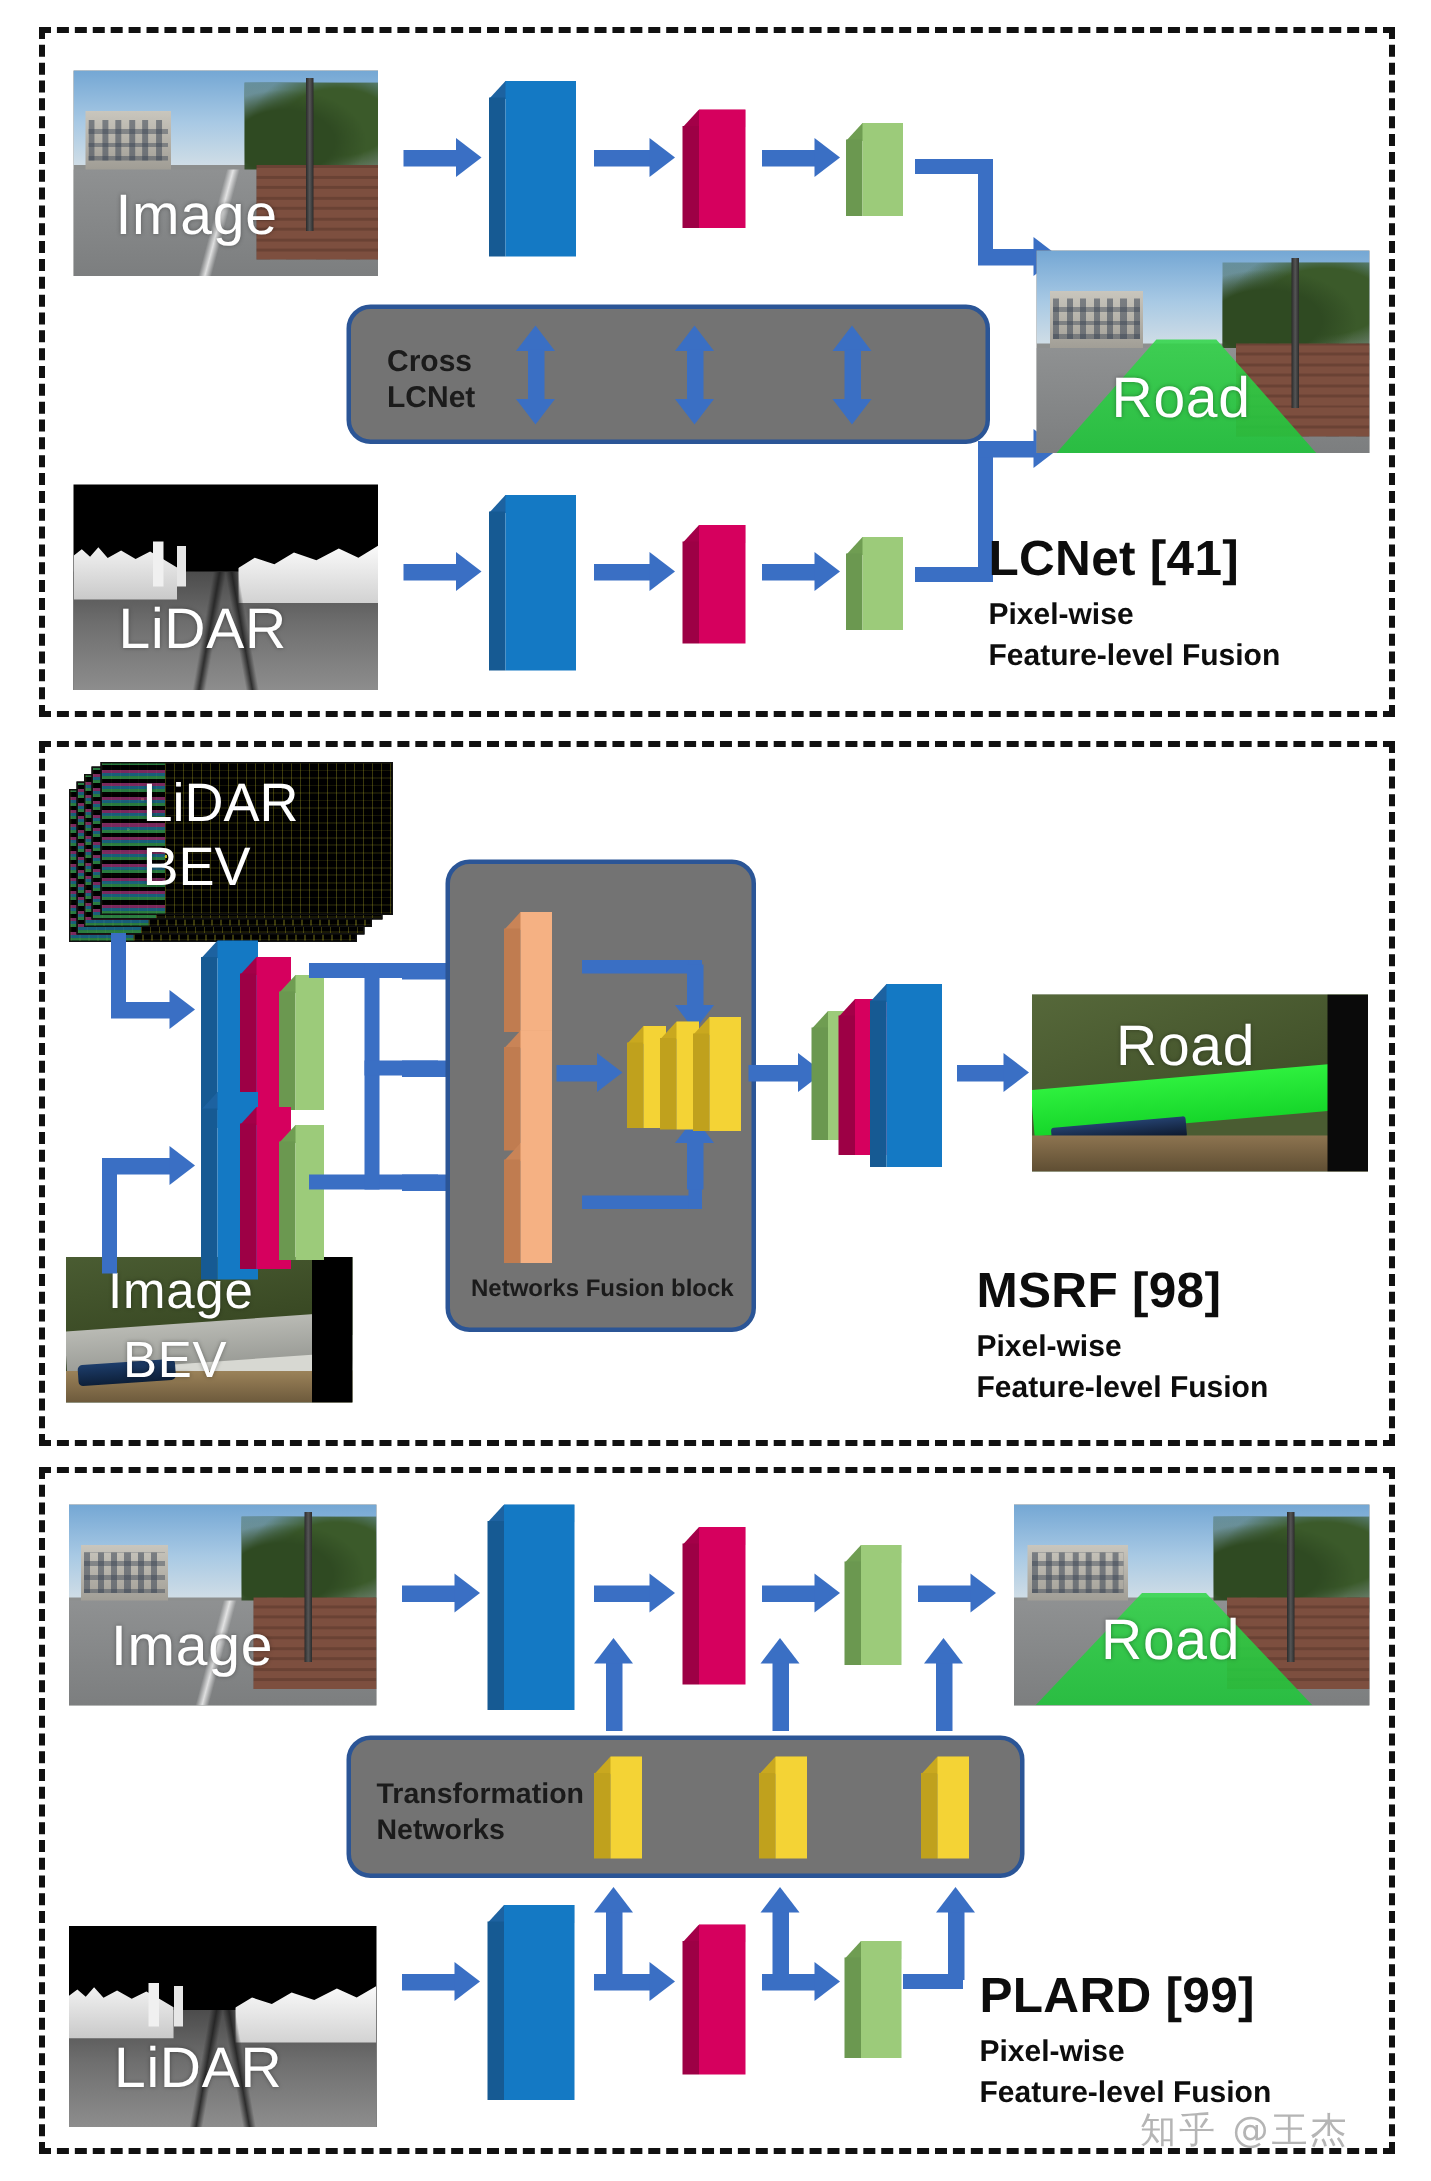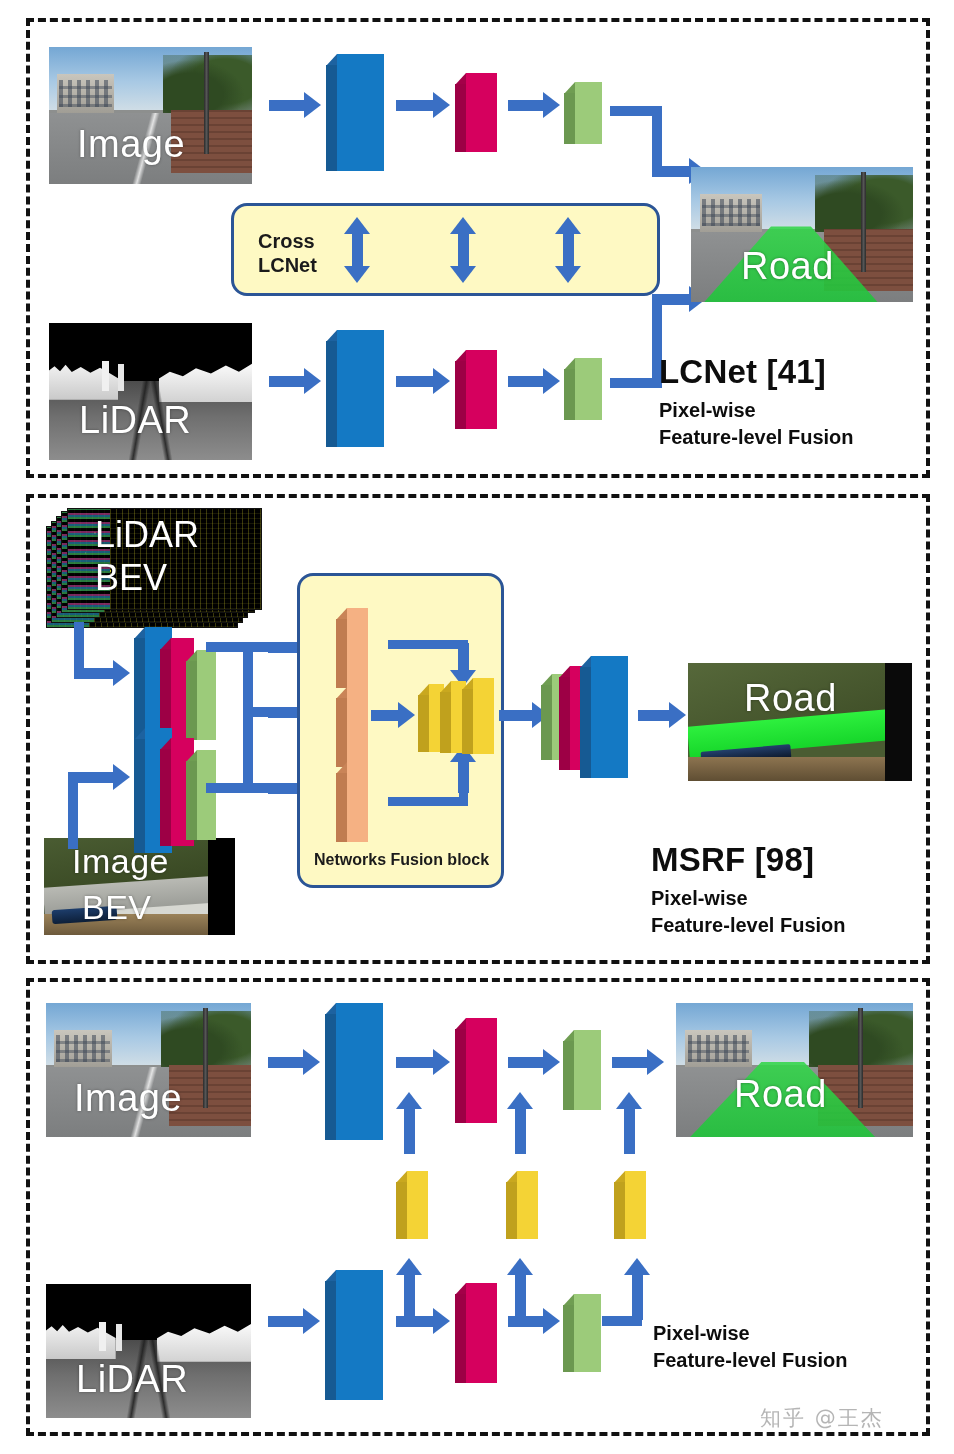--- a/index.html
+++ b/index.html
@@ -142,34 +142,34 @@
     background:#3a6fc4;height:calc(100% - 32px);}
   .arrow-ud .hu{position:absolute;left:50%;top:0;margin-left:-13px;width:0;height:0;
     border-left:13px solid transparent;border-right:13px solid transparent;
     border-bottom:17px solid #3a6fc4;}
   .arrow-ud .hd{position:absolute;left:50%;bottom:0;margin-left:-13px;width:0;height:0;
     border-left:13px solid transparent;border-right:13px solid transparent;
     border-top:17px solid #3a6fc4;}
   .seg{position:absolute;background:#3a6fc4;}
 
   
-  .fusionbox{position:absolute;background:#fef9c3;border:3px solid #2b5596;
+  .fusionbox{position:absolute;background:#737373;border:3px solid #2b5596;
     border-radius:16px;box-sizing:border-box;}
   .fusionbox .lbl{position:absolute;font-weight:bold;color:#1b1b1b;line-height:1.12;}
 
   
   .method{position:absolute;}
   .method .name{font-size:33px;font-weight:bold;color:#0d0d0d;letter-spacing:.2px;
     line-height:1.05;white-space:nowrap;}
   .method .sub{font-size:20px;font-weight:bold;color:#0d0d0d;line-height:1.35;
     white-space:nowrap;}
 
   
   .watermark{position:absolute;color:rgba(120,120,120,.55);
-    font-size:21px;letter-spacing:2px;white-space:nowrap;
+    font-size:24px;letter-spacing:2px;white-space:nowrap;
     font-family:"DejaVu Sans",sans-serif;}
 </style>
 </head>
 <body>
 
 <div class="stage">
 
   <div class="panel" id="panel-1"></div>
 
   <div class="photo street" style="left:49px;top:47px;width:203px;height:137px;">
@@ -557,20 +557,24 @@
     </div>
   <div class="arrow-u" style="left:520px;top:1092px;height:62px;">
       <div class="shaft"></div>
       <div class="head"></div>
     </div>
   <div class="arrow-u" style="left:629px;top:1092px;height:62px;">
       <div class="shaft"></div>
       <div class="head"></div>
     </div>
 
+  <div class="fusionbox" style="left:231px;top:1157px;width:452px;height:95px;">
+    <div class="lbl" style="left:17px;top:26px;font-size:19px;">Transformation</div>
+    <div class="lbl" style="left:17px;top:50px;font-size:19px;">Networks</div>
+  </div>
   <div class="slab" style="left:396px;top:1171px;width:32px;height:68px;">
     <div class="topq" style="background:#c9a81f;"></div>
       <div class="side" style="background:#c0a11d;"></div>
       <div class="face" style="background:#f4d335;"></div>
   </div>
   <div class="slab" style="left:506px;top:1171px;width:32px;height:68px;">
     <div class="topq" style="background:#c9a81f;"></div>
       <div class="side" style="background:#c0a11d;"></div>
       <div class="face" style="background:#f4d335;"></div>
   </div>
@@ -628,19 +632,20 @@
       <div class="bldg"></div>
       <div class="bldgwin"></div>
     <div class="roadfull"></div>
       <div class="wall"></div>
       <div class="greenseg"></div>
       <div class="pole"></div>
     <div class="cap" style="left:58px;top:72px;font-size:38px;">Road</div>
   </div>
 
   <div class="method" style="left:653px;top:1313px;">
+    <div class="name">PLARD [99]</div>
     <div class="sub" style="margin-top:7px;">Pixel-wise</div>
     <div class="sub">Feature-level Fusion</div>
   </div>
 
   <div class="watermark" style="left:760px;top:1404px;">知乎 @王杰</div>
 
 </div>
 
 </body></html>

